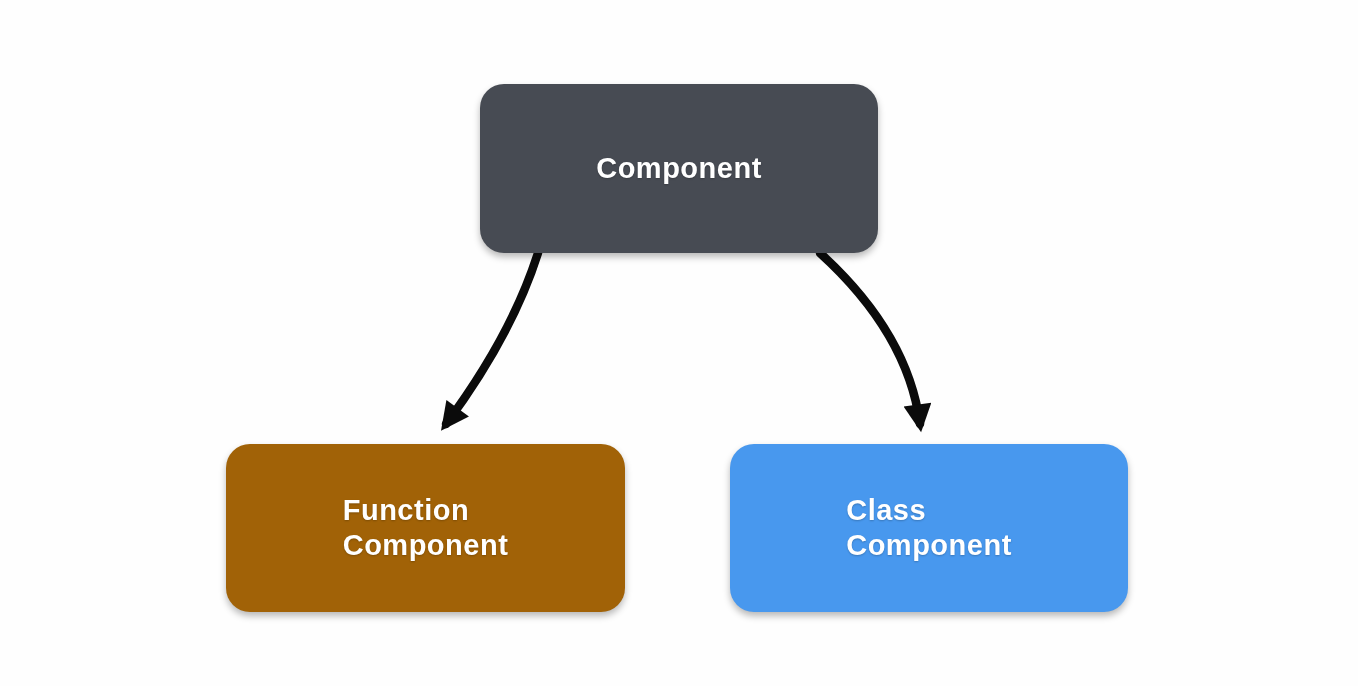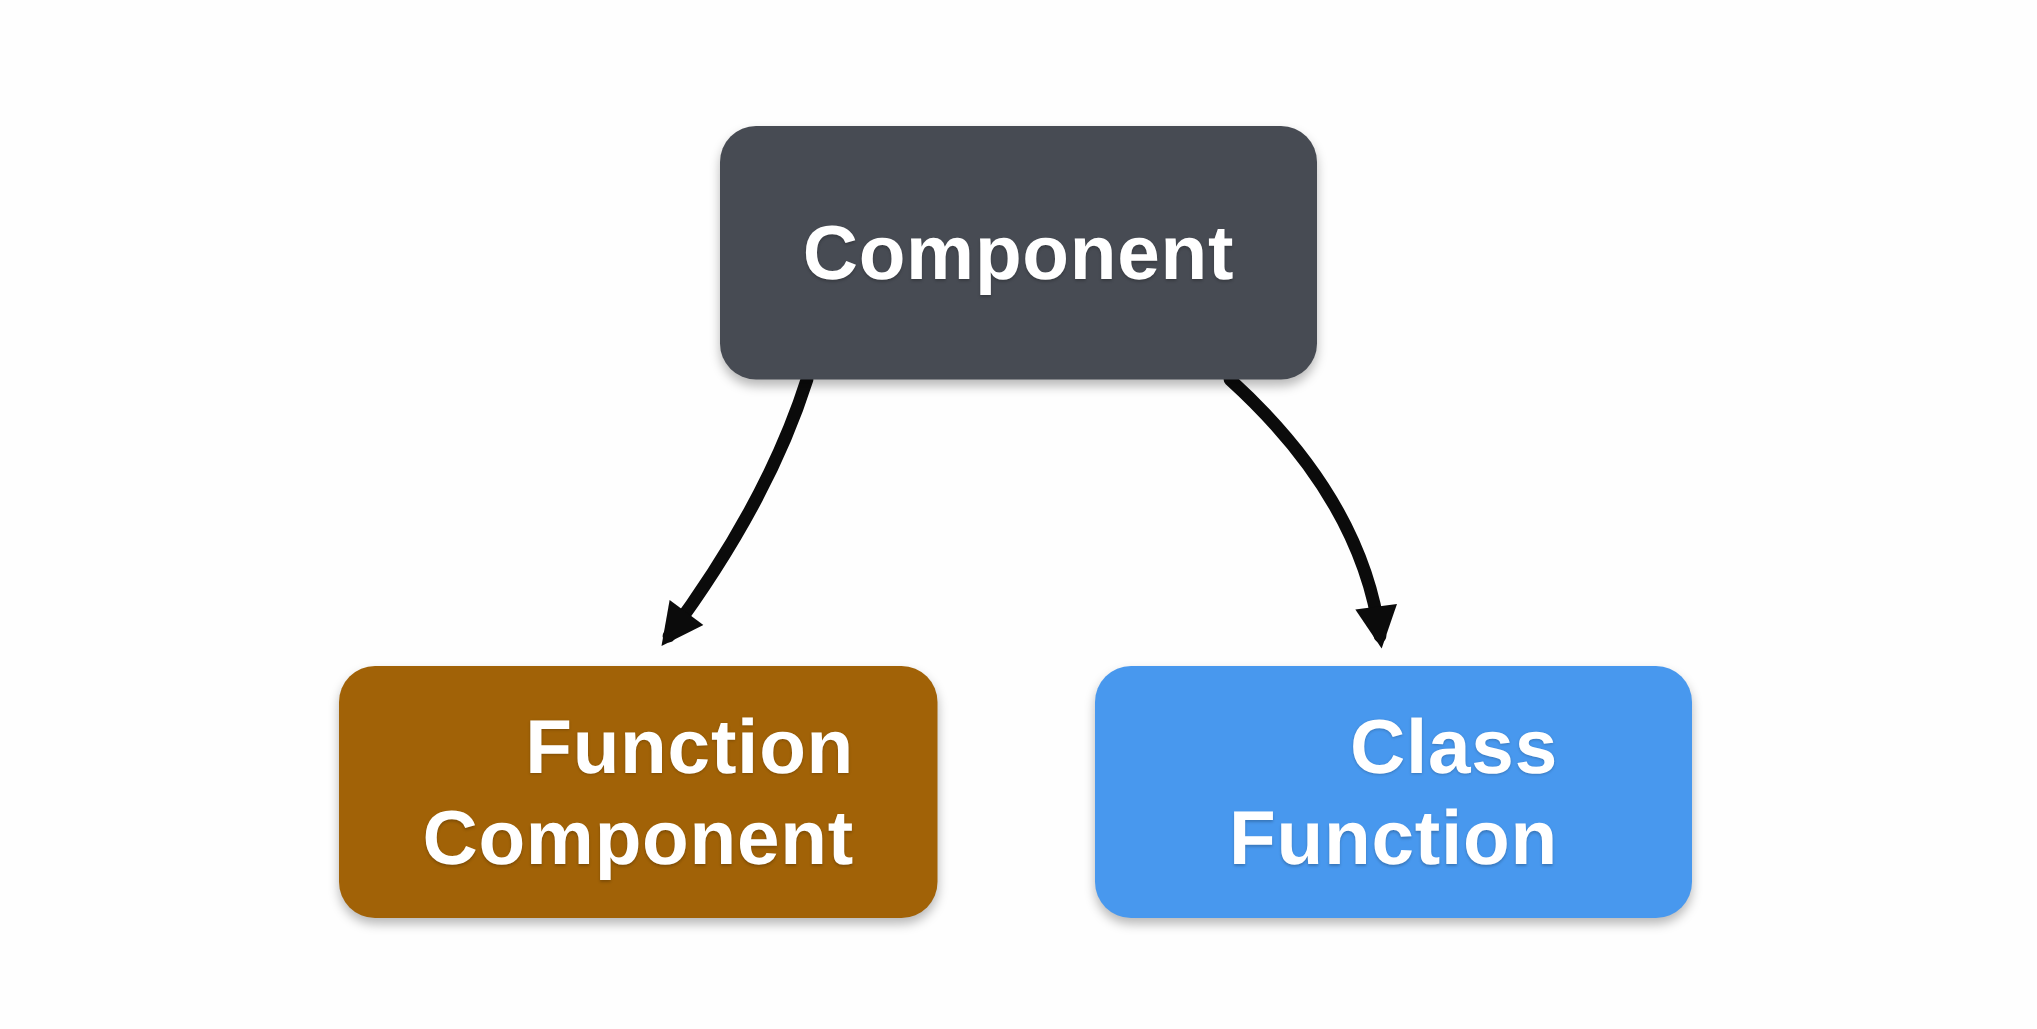--- a/index.html
+++ b/index.html
@@ -21,23 +21,23 @@
     top: 0;
   }
   .node {
     position: absolute;
     border-radius: 24px;
     display: flex;
     align-items: center;
     justify-content: center;
     color: #ffffff;
     font-weight: bold;
-    font-size: 51px;
+    font-size: 29px;
     letter-spacing: 0.5px;
-    text-align: right;
+    text-align: left;
     line-height: 1.2;
     box-shadow: 0 4px 7px rgba(0,0,0,0.28);
     text-shadow: 0 1px 2px rgba(0,0,0,0.22);
   }
   .node .label { white-space: pre-line; }
   #node-component { left: 480px; top: 84px;  width: 398px; height: 169px; }
   #node-function  { left: 226px; top: 444px; width: 399px; height: 168px; }
   #node-class     { left: 730px; top: 444px; width: 398px; height: 168px; }
 </style>
 </head>
@@ -59,16 +59,16 @@
     <span class="label">Component</span>
   </div>
 
   <div class="node" id="node-function" style="background-color: #a16207;">
     <span class="label">Function
 Component</span>
   </div>
 
   <div class="node" id="node-class" style="background-color: rgb(72, 152, 238);">
     <span class="label">Class
-Function</span>
+Component</span>
   </div>
 
 </div>
 
 </body></html>

